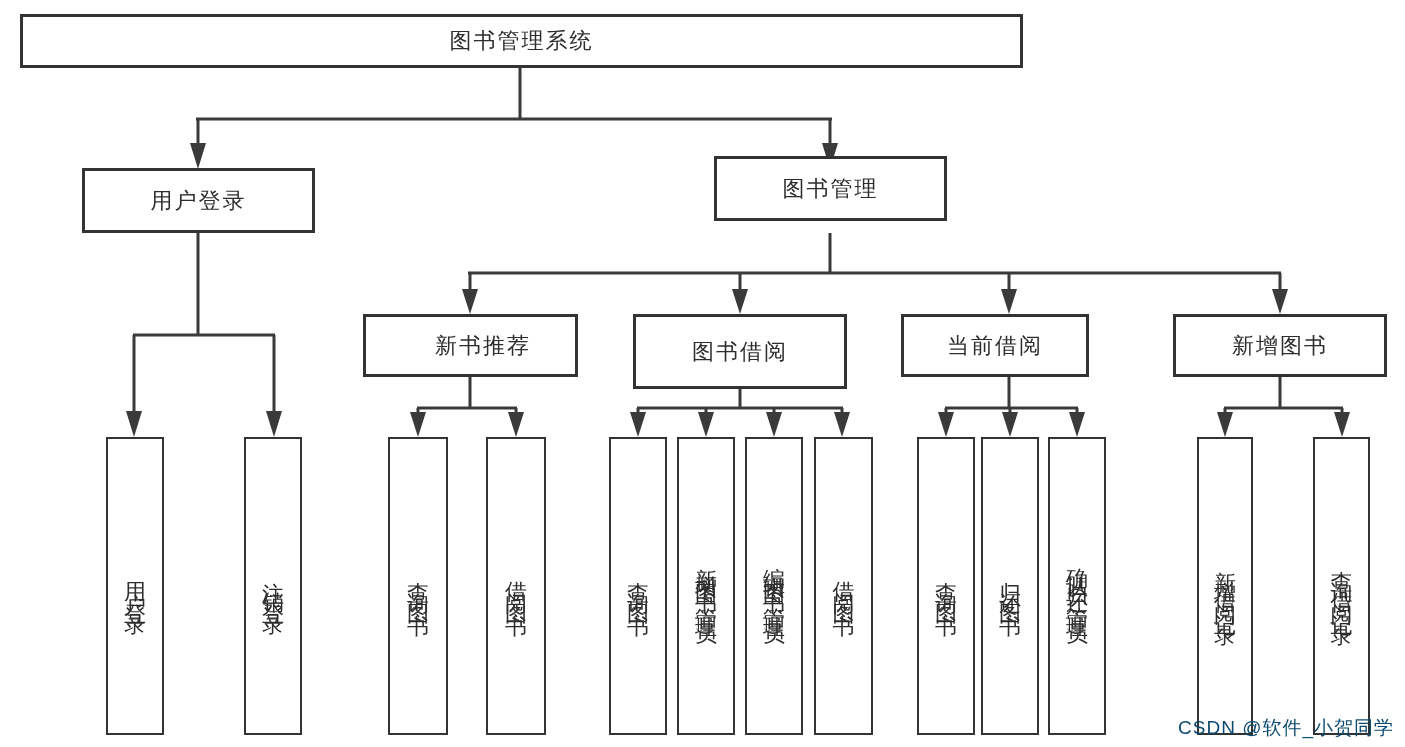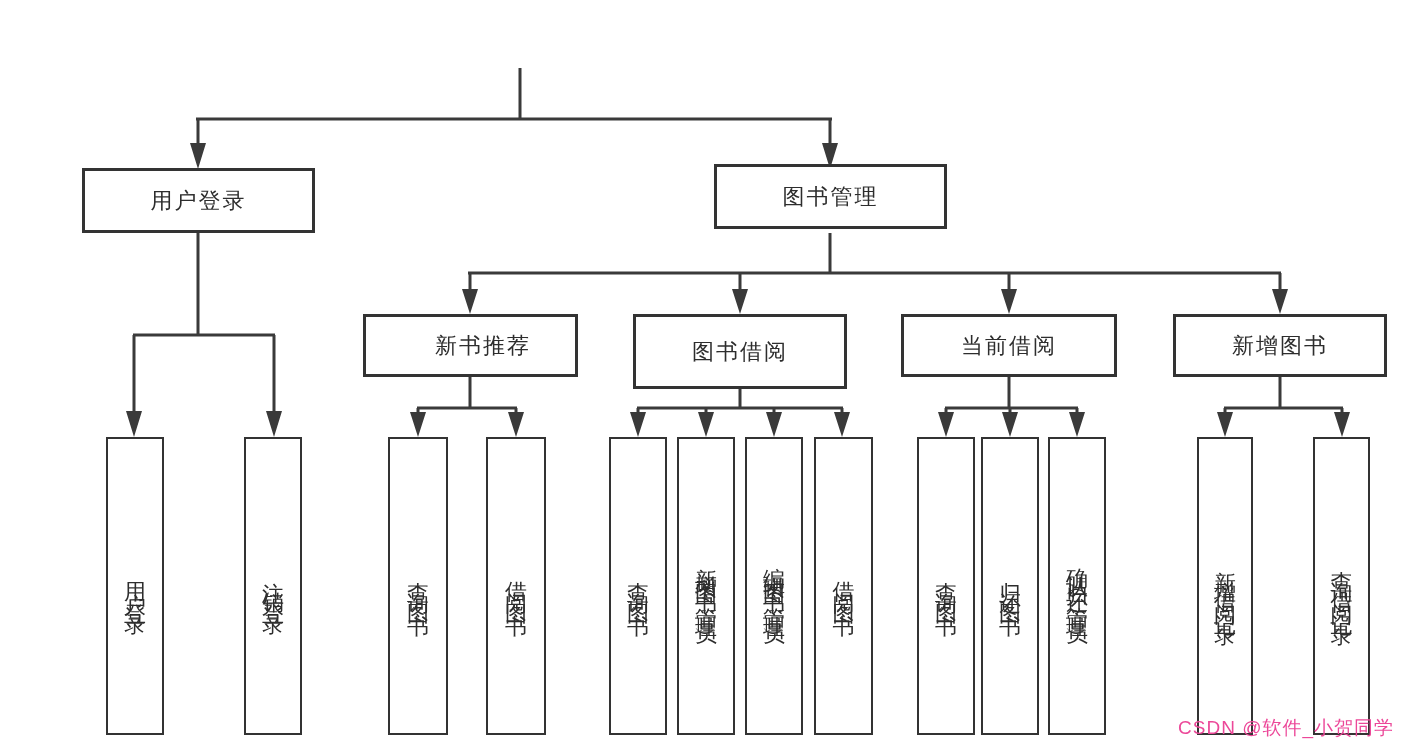--- a/index.html
+++ b/index.html
@@ -15,21 +15,21 @@
   }
   .hlabel{font-size:22px;letter-spacing:2px;white-space:nowrap;}
   .vbox{border-width:2px;}
   .vtext{
     writing-mode:vertical-rl;text-orientation:mixed;
     font-size:22px;letter-spacing:11px;line-height:1;
   }
   .vbox.tight .vtext{letter-spacing:8px;}
   .watermark{
     position:absolute;right:11px;bottom:6px;z-index:5;
-    font-size:19px;color:#ec4899;letter-spacing:1px;white-space:nowrap;
+    font-size:19px;color:#0c4a6e;letter-spacing:1px;white-space:nowrap;
   }
 </style>
 </head>
 <body>
 
 <div class="stage">
 
   <svg class="edges" viewBox="0 0 1405 747" xmlns="http://www.w3.org/2000/svg">
     <path fill="none" stroke="#3a3a3a" stroke-width="3" d="M520 68 V119 M196 119 H832 M198 119 V146 M830 119 V146
              M198 233 V336 M133 335 H275 M134 335 V413 M274 335 V413
@@ -46,35 +46,38 @@
              M462 289 L478 289 L470 314 Z  M732 289 L748 289 L740 314 Z
              M1001 289 L1017 289 L1009 314 Z  M1272 289 L1288 289 L1280 314 Z
              M410 412 L426 412 L418 437 Z  M508 412 L524 412 L516 437 Z
              M630 412 L646 412 L638 437 Z  M698 412 L714 412 L706 437 Z
              M766 412 L782 412 L774 437 Z  M834 412 L850 412 L842 437 Z
              M938 412 L954 412 L946 437 Z  M1002 412 L1018 412 L1010 437 Z
              M1069 412 L1085 412 L1077 437 Z
              M1217 412 L1233 412 L1225 437 Z  M1334 412 L1350 412 L1342 437 Z"></path>
   </svg>
 
+  <div class="box" style="left:20px;top:14px;width:1003px;height:54px;">
+    <span class="hlabel">图书管理系统</span>
+  </div>
 
   <div class="box" style="left:82px;top:168px;width:233px;height:65px;">
     <span class="hlabel">用户登录</span>
   </div>
-  <div class="box" style="left:714px;top:164px;width:233px;height:65px;">
+  <div class="box" style="left:714px;top:156px;width:233px;height:65px;">
     <span class="hlabel">图书管理</span>
   </div>
 
   <div class="box" style="left:363px;top:314px;width:215px;height:63px;padding-left:25px;">
     <span class="hlabel">新书推荐</span>
   </div>
   <div class="box" style="left:633px;top:314px;width:214px;height:75px;">
     <span class="hlabel">图书借阅</span>
   </div>
-  <div class="box" style="left:901px;top:314px;width:216px;height:63px;">
+  <div class="box" style="left:901px;top:314px;width:188px;height:63px;">
     <span class="hlabel">当前借阅</span>
   </div>
   <div class="box" style="left:1173px;top:314px;width:214px;height:63px;">
     <span class="hlabel">新增图书</span>
   </div>
 
   <div class="box vbox" style="left:106px;top:437px;width:58px;height:298px;">
     <span class="vtext">用户登录</span>
   </div>
   <div class="box vbox" style="left:244px;top:437px;width:58px;height:298px;">

